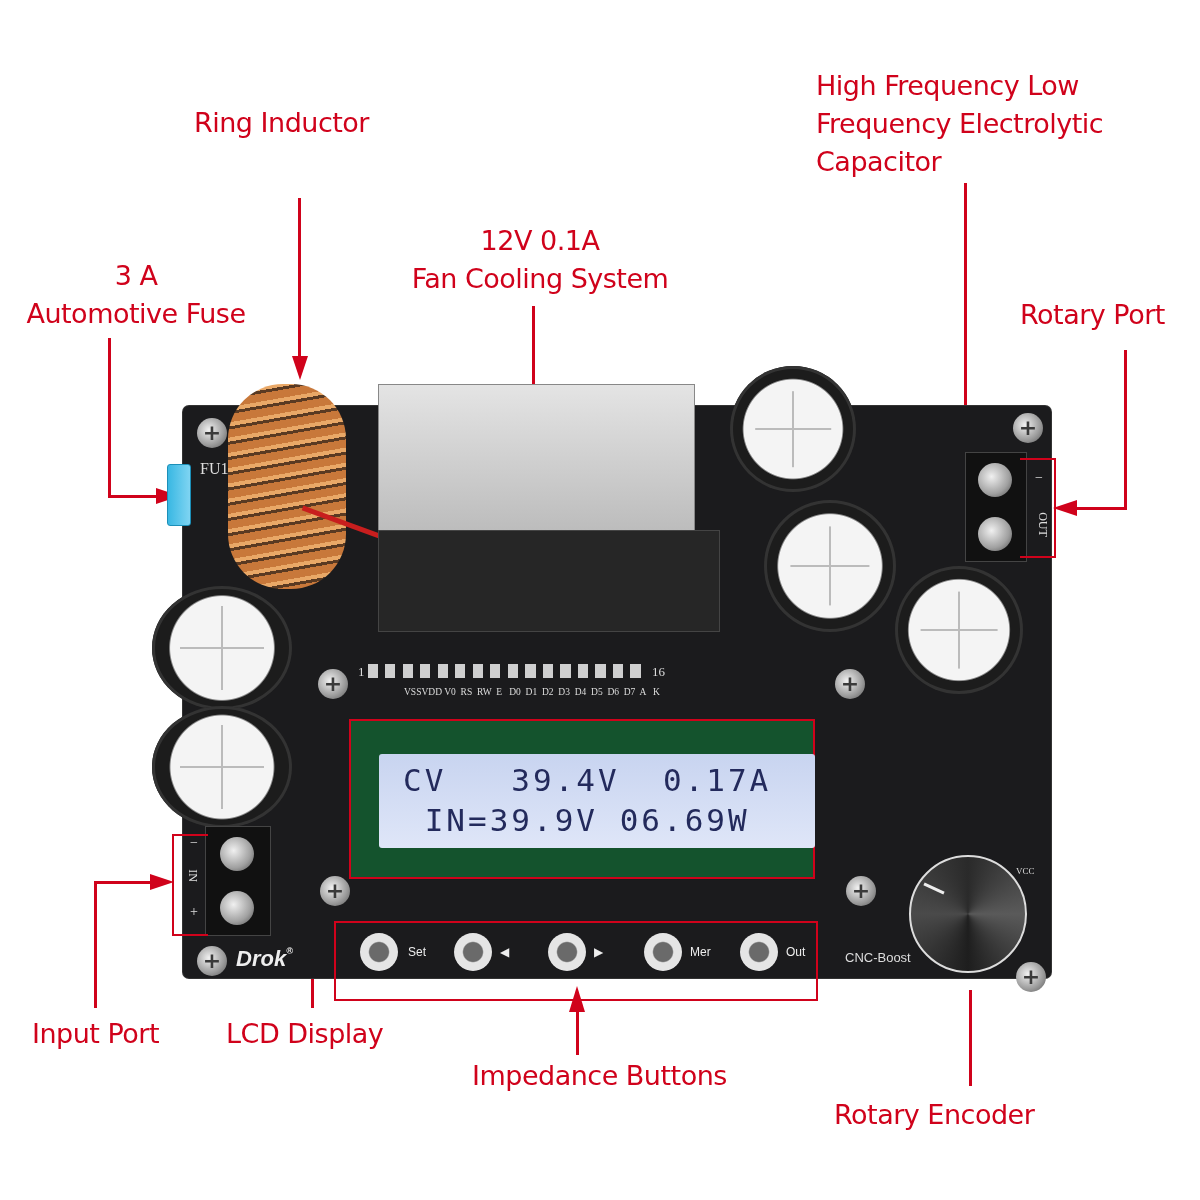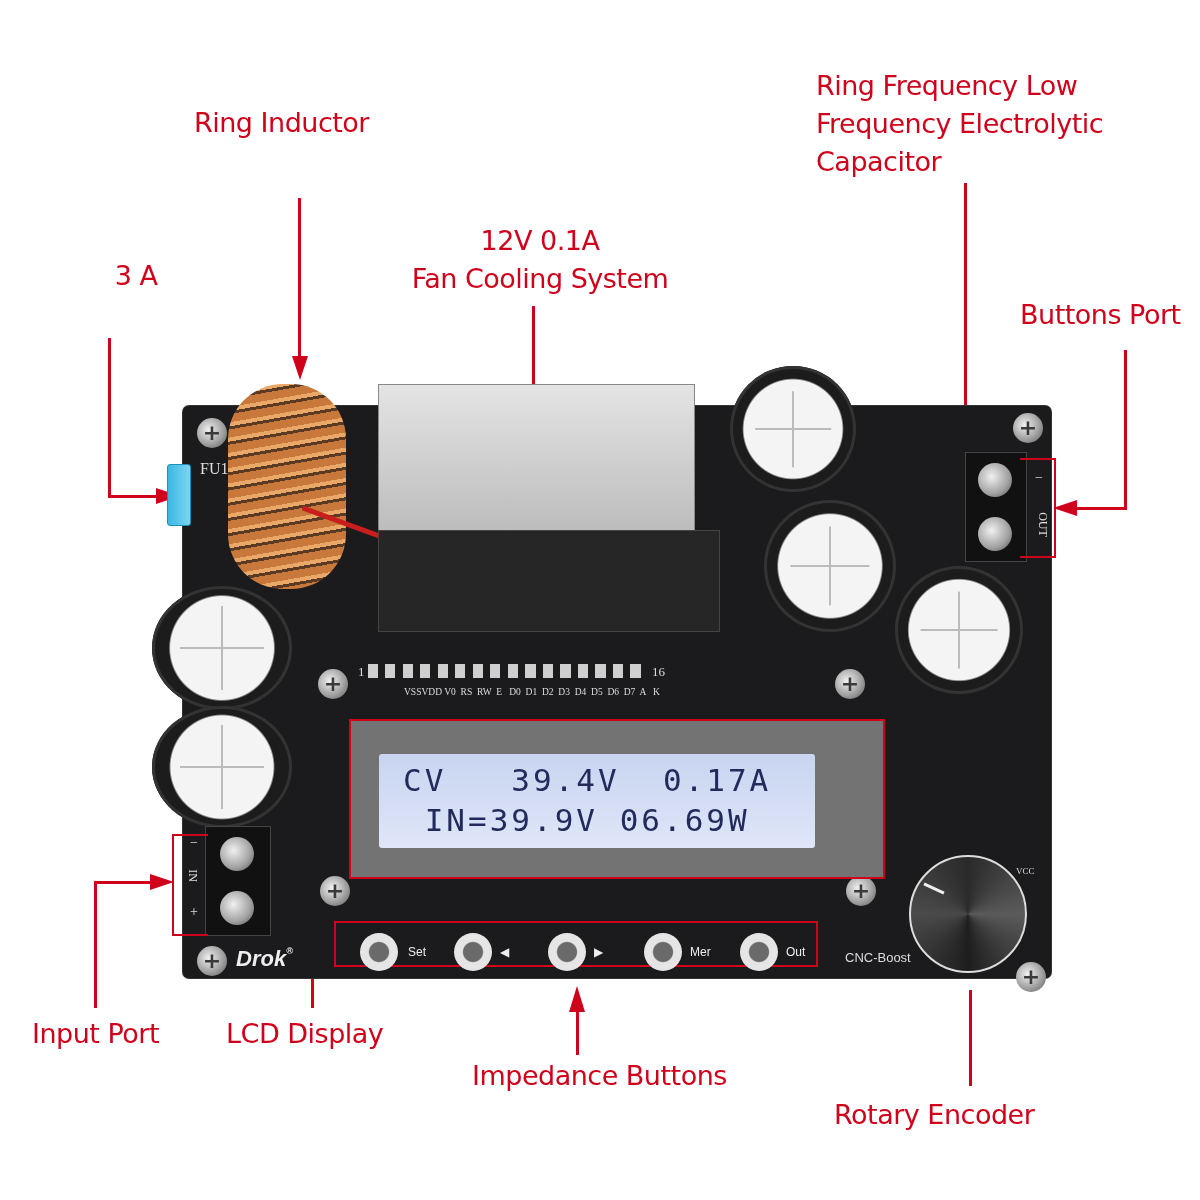--- a/index.html
+++ b/index.html
@@ -7,24 +7,24 @@
   .lbl{position:absolute;color:#d0021b;font-family:"DejaVu Sans",sans-serif;font-size:27px;line-height:38px;white-space:nowrap;letter-spacing:-0.5px;}
   .lbl.c{text-align:center;}
   .line{position:absolute;background:#d0021b;}
   .arrow{position:absolute;width:0;height:0;}
   .board{position:absolute;left:183px;top:406px;width:868px;height:572px;background:#1b1b1d;border-radius:6px;box-shadow:0 0 0 1px #333;}
   .screw{position:absolute;width:30px;height:30px;border-radius:50%;background:radial-gradient(circle at 40% 40%,#f2f2f2,#9a9a9a 60%,#555 100%);}
   .screw::after{content:"+";position:absolute;left:0;right:0;top:1px;text-align:center;color:#3a3a3a;font-size:22px;line-height:28px;font-weight:bold;}
   .cap{position:absolute;border-radius:50%;background:radial-gradient(circle,#f4f4f4 0 55%,#1c1c1c 57% 100%);box-shadow:inset 0 0 0 3px #333;}
   .cap .k{position:absolute;left:50%;top:50%;width:60%;height:2px;background:#bbb;transform:translate(-50%,-50%);}
   .cap .k2{transform:translate(-50%,-50%) rotate(90deg);}
-  .lcd-frame{position:absolute;left:349px;top:719px;width:536px;height:160px;background:#737373;border:2px solid #d0021b;box-sizing:border-box;}
+  .lcd-frame{position:absolute;left:349px;top:719px;width:466px;height:160px;background:#14532d;border:2px solid #d0021b;box-sizing:border-box;}
   .lcd-screen{position:absolute;left:28px;top:33px;width:436px;height:94px;background:linear-gradient(#c8d4f0,#dfe6f8);border-radius:3px;}
   .lcd-line{position:absolute;left:0;right:0;font-family:"DejaVu Sans Mono",monospace;font-size:31px;color:#232a5c;letter-spacing:3px;white-space:pre;padding-left:24px;}
-  .btn-box{position:absolute;left:334px;top:921px;width:484px;height:46px;border:2px solid #d0021b;box-sizing:border-box;}
+  .btn-box{position:absolute;left:334px;top:921px;width:484px;height:80px;border:2px solid #d0021b;box-sizing:border-box;}
   .btn{position:absolute;top:10px;width:38px;height:38px;border-radius:50%;background:radial-gradient(circle,#6a6a6a 0 35%,#e5e5e5 40% 70%,#888 75%,#2b2b2b 80%);}
   .btn-lbl{position:absolute;top:22px;color:#eee;font-size:12px;font-family:"Liberation Sans",sans-serif;}
   .silk{position:absolute;color:#ddd;font-family:"Liberation Serif",serif;font-size:16px;white-space:nowrap;}
   .term{position:absolute;background:#111;border:1px solid #444;}
   .term-screw{position:absolute;width:34px;height:34px;border-radius:50%;background:radial-gradient(circle at 40% 40%,#f0f0f0,#a0a0a0 60%,#4a4a4a);}
 </style>
 </head>
 <body>
 
 <div class="lbl" style="left:194px;top:104px;">
@@ -35,34 +35,35 @@
 
 <div class="lbl c" style="left:385px;top:222px;width:310px;">
   <div>12V 0.1A</div>
   <div>Fan Cooling System</div>
 </div>
 <div class="line" style="left:532px;top:306px;width:3px;height:140px;"></div>
 <div class="arrow" style="left:525px;top:444px;border-left:9px solid transparent;border-right:9px solid transparent;border-top:28px solid #d0021b;"></div>
 
 <div class="lbl c" style="left:5px;top:257px;width:262px;">
   <div>3 A</div>
+  <div>Automotive Fuse</div>
 </div>
 <div class="line" style="left:108px;top:338px;width:3px;height:160px;"></div>
 <div class="line" style="left:108px;top:495px;width:52px;height:3px;"></div>
 <div class="arrow" style="left:156px;top:488px;border-top:8px solid transparent;border-bottom:8px solid transparent;border-left:24px solid #d0021b;"></div>
 
 <div class="lbl" style="left:816px;top:67px;">
-  <div>Ring Frequency Low</div>
+  <div>High Frequency Low</div>
   <div>Frequency Electrolytic</div>
   <div>Capacitor</div>
 </div>
 <div class="line" style="left:964px;top:183px;width:3px;height:400px;"></div>
 <div class="arrow" style="left:957px;top:578px;border-left:9px solid transparent;border-right:9px solid transparent;border-top:26px solid #d0021b;"></div>
 
-<div class="lbl" style="left:1020px;top:296px;">Buttons Port</div>
+<div class="lbl" style="left:1020px;top:296px;">Rotary Port</div>
 <div class="line" style="left:1124px;top:350px;width:3px;height:160px;"></div>
 <div class="line" style="left:1075px;top:507px;width:52px;height:3px;"></div>
 <div class="arrow" style="left:1053px;top:500px;border-top:8px solid transparent;border-bottom:8px solid transparent;border-right:24px solid #d0021b;"></div>
 
 <div class="lbl" style="left:32px;top:1015px;">Input Port</div>
 <div class="line" style="left:94px;top:883px;width:3px;height:125px;"></div>
 <div class="line" style="left:94px;top:881px;width:60px;height:3px;"></div>
 <div class="arrow" style="left:150px;top:874px;border-top:8px solid transparent;border-bottom:8px solid transparent;border-left:24px solid #d0021b;"></div>
 
 <div class="lbl" style="left:226px;top:1015px;">LCD Display</div>

